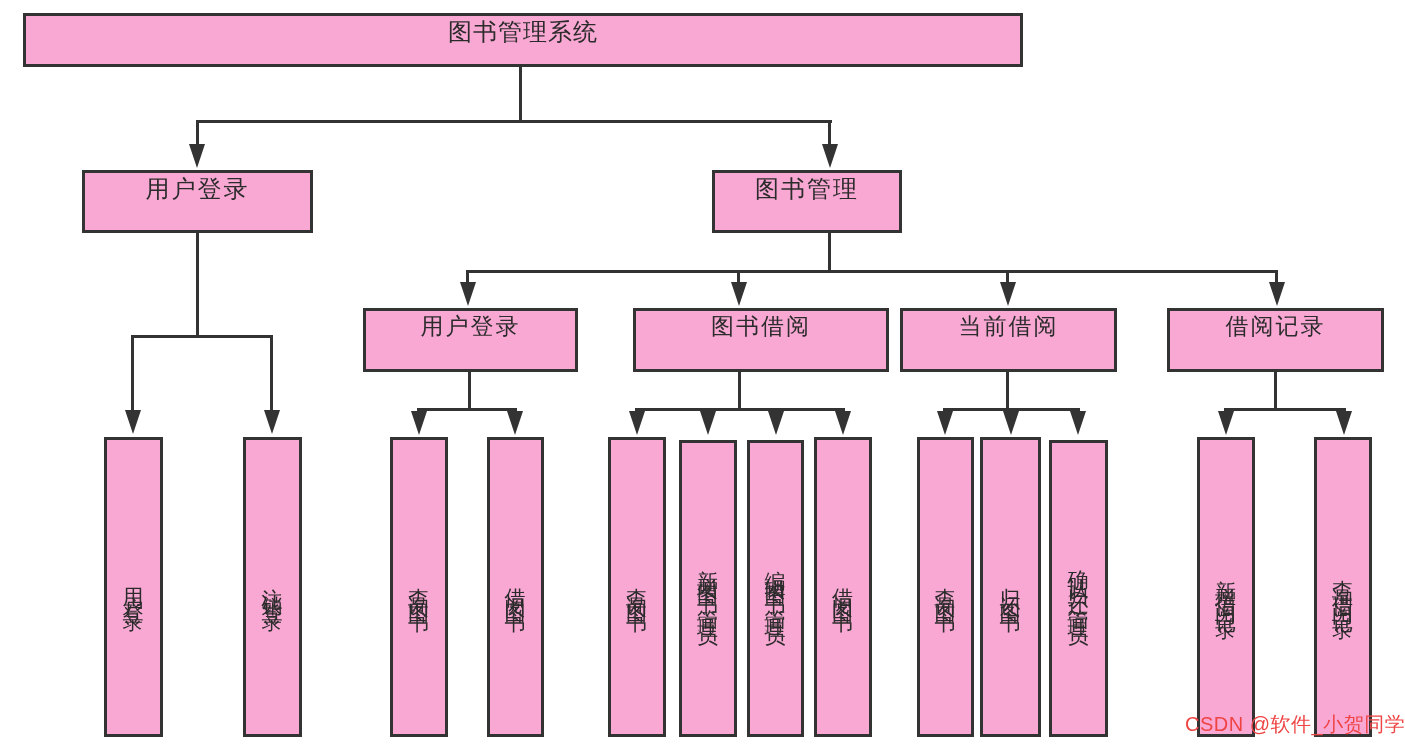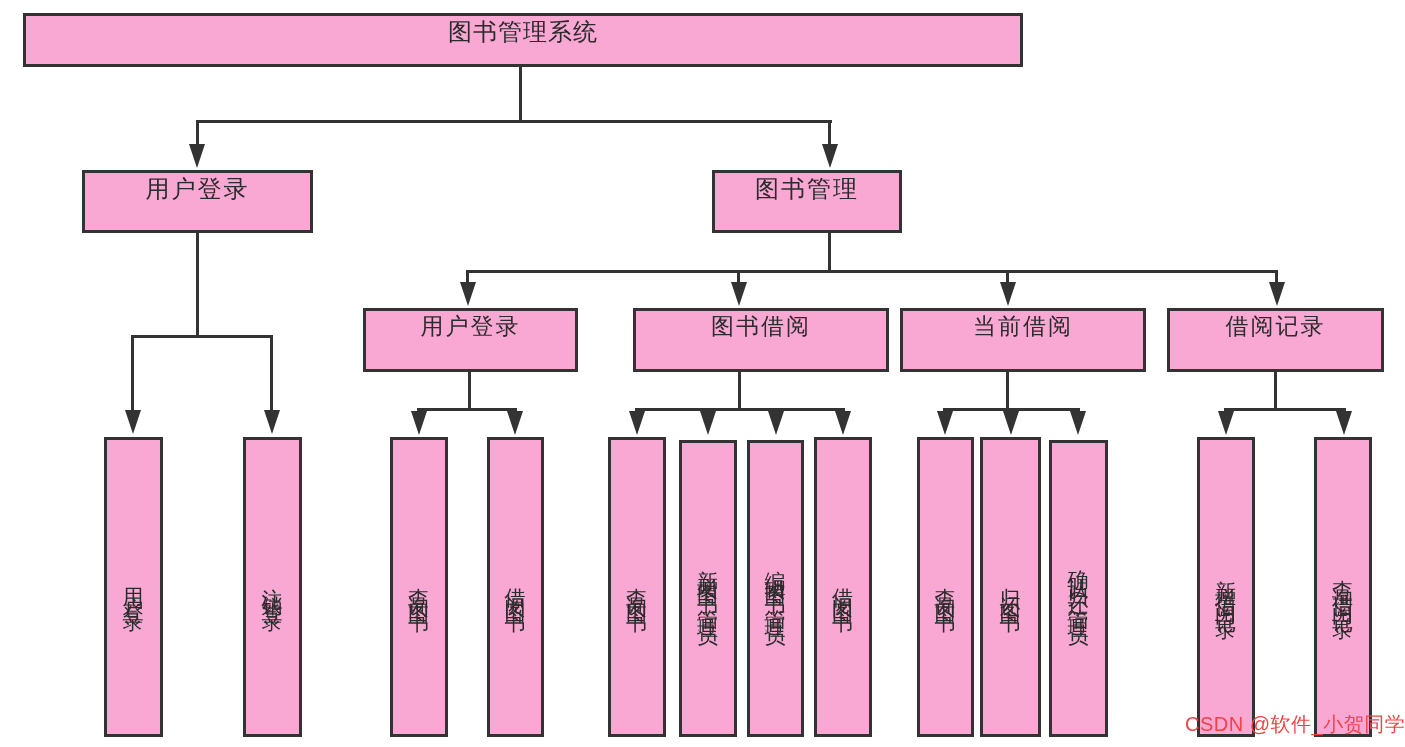--- a/index.html
+++ b/index.html
@@ -101,21 +101,21 @@
   <div class="node lvl2" style="left:712px;top:170px;width:190px;height:63px;">
     <span>图书管理</span>
   </div>
 
   <div class="node lvl3" style="left:363px;top:308px;width:215px;height:64px;">
     <span>用户登录</span>
   </div>
   <div class="node lvl3" style="left:633px;top:308px;width:256px;height:64px;">
     <span>图书借阅</span>
   </div>
-  <div class="node lvl3" style="left:900px;top:308px;width:246px;height:64px;">
+  <div class="node lvl3" style="left:900px;top:308px;width:217px;height:64px;">
     <span>当前借阅</span>
   </div>
   <div class="node lvl3" style="left:1167px;top:308px;width:217px;height:64px;">
     <span>借阅记录</span>
   </div>
 
   <div class="node leaf" style="left:104px;top:437px;width:59px;height:300px;">
     <span class="v-label">用户登录</span>
   </div>
   <div class="node leaf" style="left:243px;top:437px;width:59px;height:300px;">

